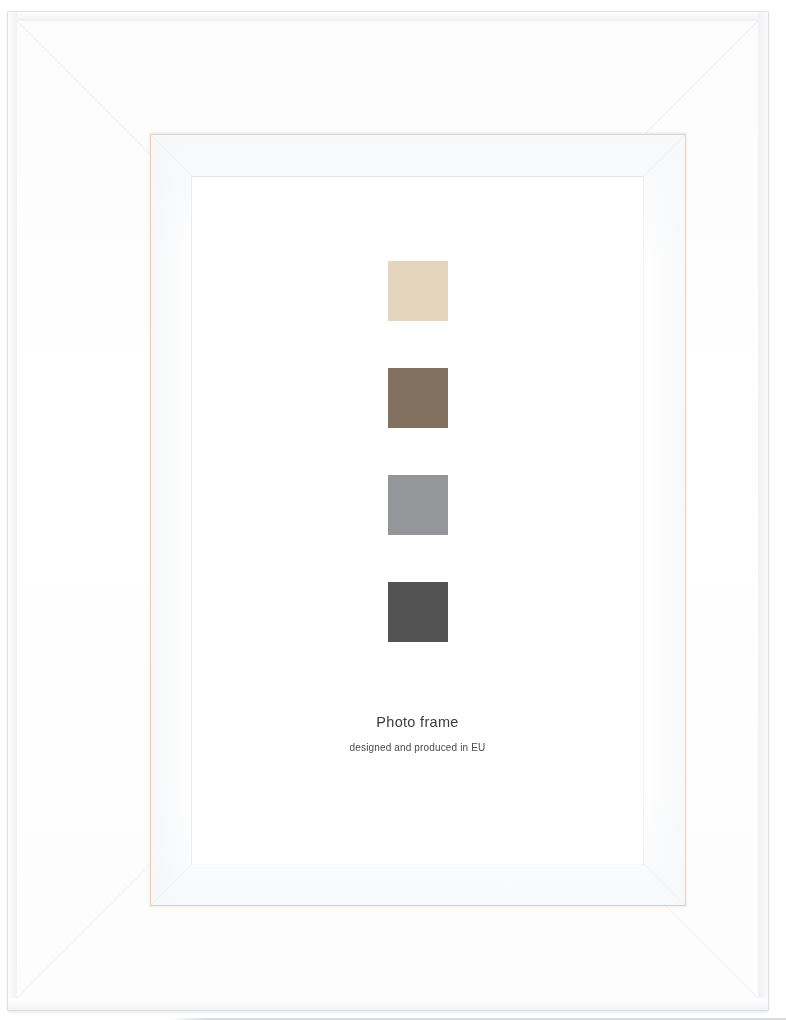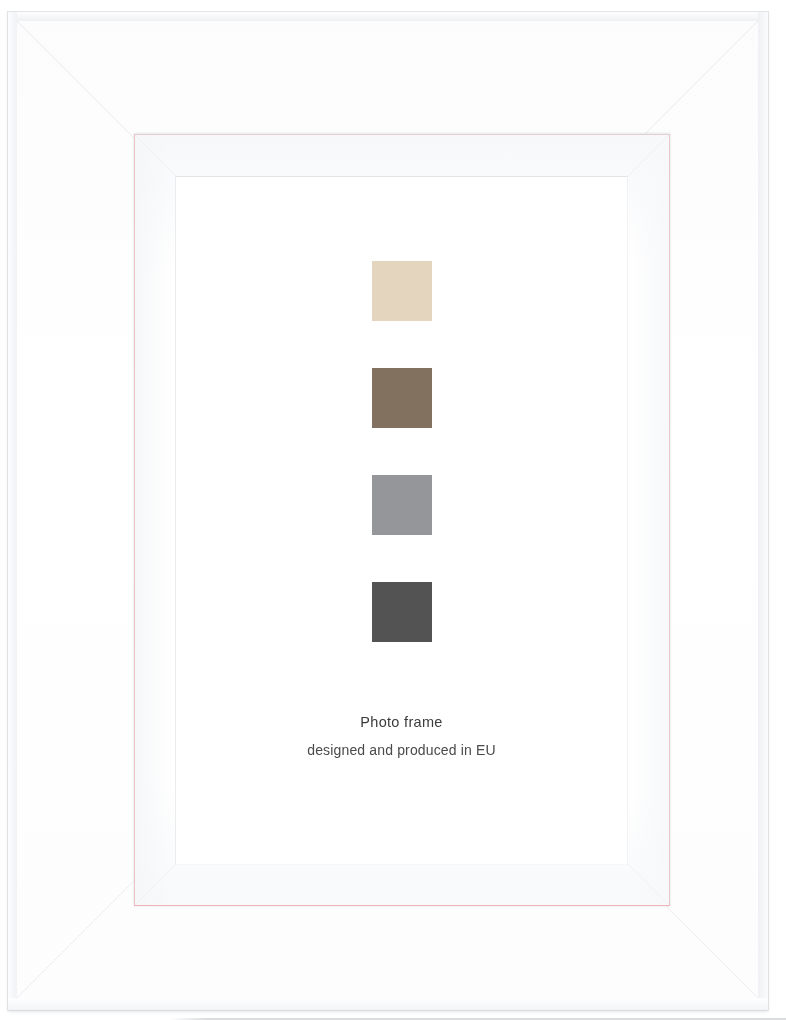--- a/index.html
+++ b/index.html
@@ -84,25 +84,25 @@
   }
   .mitre svg { display: block; }
   .mitre-tl { left: 9px;  top: 9px; }
   .mitre-tr { right: 10px; top: 9px; }
   .mitre-bl { left: 9px;  bottom: 12px; }
   .mitre-br { right: 10px; bottom: 12px; }
 
   
   .frame-inner-lip {
     position: absolute;
-    left: 126px;
+    left: 142px;
     top: 122px;
     width: 534px;
     height: 770px;
-    background: #ef4444;
+    background: #f97316;
     box-shadow:
       inset 0 1px 0 rgba(255,255,255,1),
       0 -1px 2px rgba(196,200,206,0.42),
       0 1px 2px rgba(210,214,219,0.30);
     border-top: 1px solid rgba(228,231,235,0.85);
     border-left: 1px solid rgba(235,237,240,0.75);
     border-right: 1px solid rgba(232,234,238,0.80);
     border-bottom: 1px solid rgba(238,240,243,0.65);
     text-decoration: underline;
   }
@@ -180,21 +180,21 @@
     font-family: "Liberation Sans", sans-serif;
     font-size: 14.5px;
     font-weight: 400;
     letter-spacing: 0.3px;
     color: #3b3b3d;
     line-height: 1.2;
   }
   .caption-sub {
     margin-top: 11px;
     font-family: "Liberation Sans", sans-serif;
-    font-size: 14px;
+    font-size: 10px;
     font-weight: 400;
     letter-spacing: 0.15px;
     color: #4a4a4c;
     line-height: 1.2;
   }
 
   
   .page-edge {
     position: absolute;
     left: 170px;

